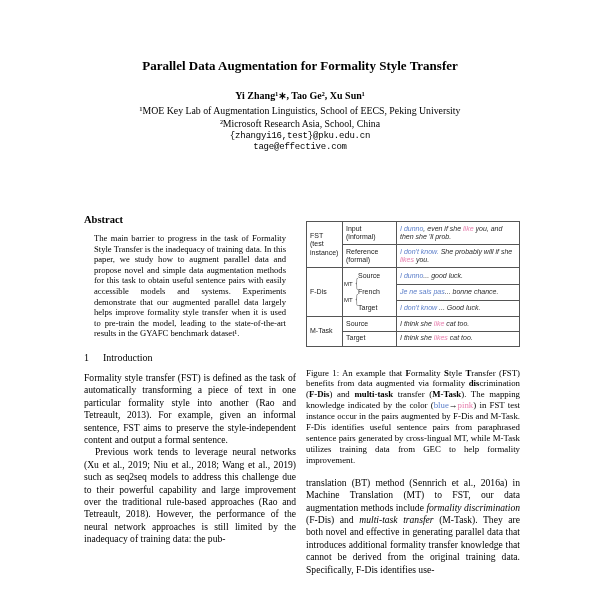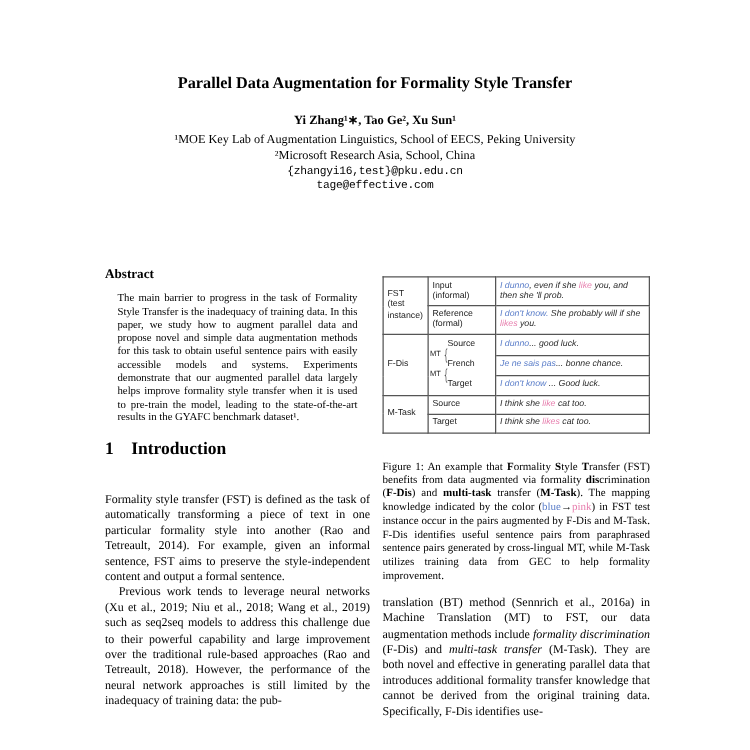--- a/index.html
+++ b/index.html
@@ -17,21 +17,21 @@
   .header { position: absolute; top: 58px; left: 0; width: 600px; text-align: center; }
   .title   { font-size: 13px; font-weight: bold; margin-bottom: 16px; }
   .authors { font-size: 10px; font-weight: bold; margin-bottom: 4px; }
   .affil   { font-size: 9.8px; margin-bottom: 2px; }
   .email   { font-family: "Liberation Mono", monospace; font-size: 9px; margin-top: 1px; letter-spacing: -0.2px; }
   
   .col-left  { position: absolute; left: 84px;  top: 214px; width: 212px; }
   .col-right { position: absolute; left: 306px; top: 221px; width: 214px; }
   .abstract-heading { font-weight: bold; font-size: 10.5px; margin-bottom: 8px; }
   .abstract-text { margin: 0 10px; font-size: 8.6px; line-height: 10.6px; text-align: justify; }
-  .section-heading { margin-top: 13px; margin-bottom: 26px; font-size: 14px; font-weight: bold; }
+  .section-heading { margin-top: 13px; margin-bottom: 9px; font-size: 10px; font-weight: normal; }
   .section-heading .num { display: inline-block; margin-right: 14px; }
   .body-p { font-size: 9.6px; line-height: 12.4px; text-align: justify; }
   .body-p.indent { text-indent: 11px; }
   
   .fig-table {
     width: 100%;
     border-collapse: collapse;
     font-family: "Liberation Sans", sans-serif;
     font-size: 7px;
     line-height: 8.6px;
@@ -70,21 +70,21 @@
     <div class="email">{zhangyi16,test}@pku.edu.cn</div>
     <div class="email">tage@effective.com</div>
   </div>
 
   <div class="col-left">
     <div class="abstract-heading">Abstract</div>
     <div class="abstract-text">The main barrier to progress in the task of Formality Style Transfer is the inadequacy of training data. In this paper, we study how to augment parallel data and propose novel and simple data augmentation methods for this task to obtain useful sentence pairs with easily accessible models and systems. Experiments demonstrate that our augmented parallel data largely helps improve formality style transfer when it is used to pre-train the model, leading to the state-of-the-art results in the GYAFC benchmark dataset¹.</div>
     <div class="section-heading">
       <span class="num">1</span><span>Introduction</span>
     </div>
-    <div class="body-p">Formality style transfer (FST) is defined as the task of automatically transforming a piece of text in one particular formality style into another (Rao and Tetreault, 2014). For example, given an informal sentence, FST aims to preserve the style-independent content and output a formal sentence.</div>
+    <div class="body-p">Formality style transfer (FST) is defined as the task of automatically transforming a piece of text in one particular formality style into another (Rao and Tetreault, 2013). For example, given an informal sentence, FST aims to preserve the style-independent content and output a formal sentence.</div>
     <div class="body-p indent">Previous work tends to leverage neural networks (Xu et al., 2019; Niu et al., 2018; Wang et al., 2019) such as seq2seq models to address this challenge due to their powerful capability and large improvement over the traditional rule-based approaches (Rao and Tetreault, 2018). However, the performance of the neural network approaches is still limited by the inadequacy of training data: the pub-</div>
   </div>
 
   <div class="col-right">
 
     <table class="fig-table">
       <tbody>
           <tr>
         <td class="c1" rowspan="2">FST
 (test

